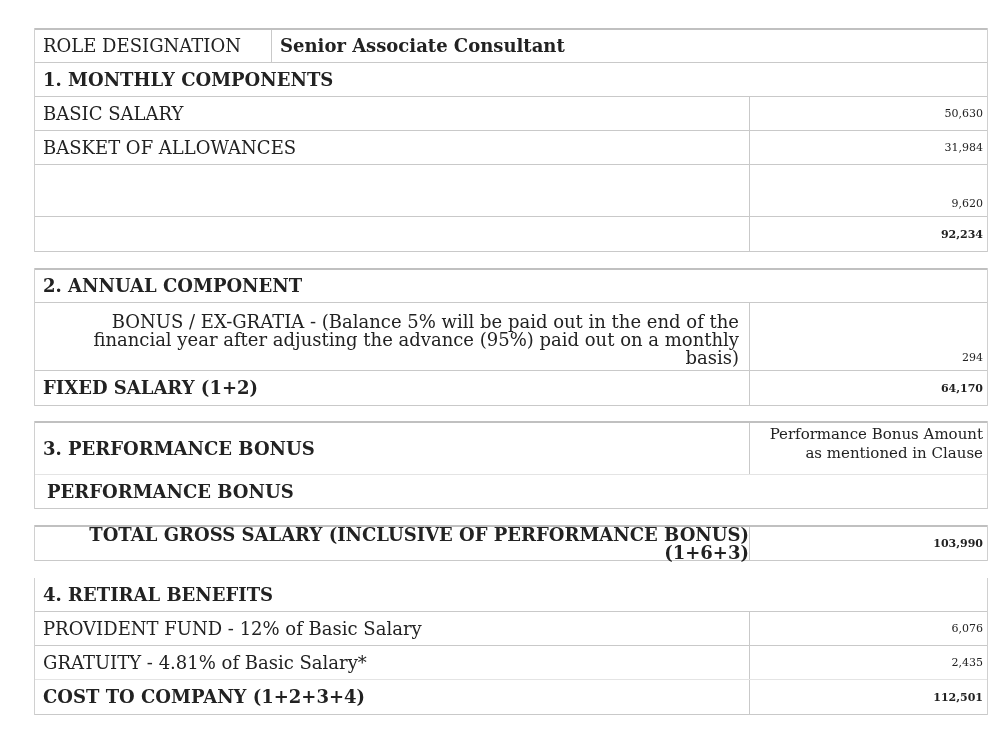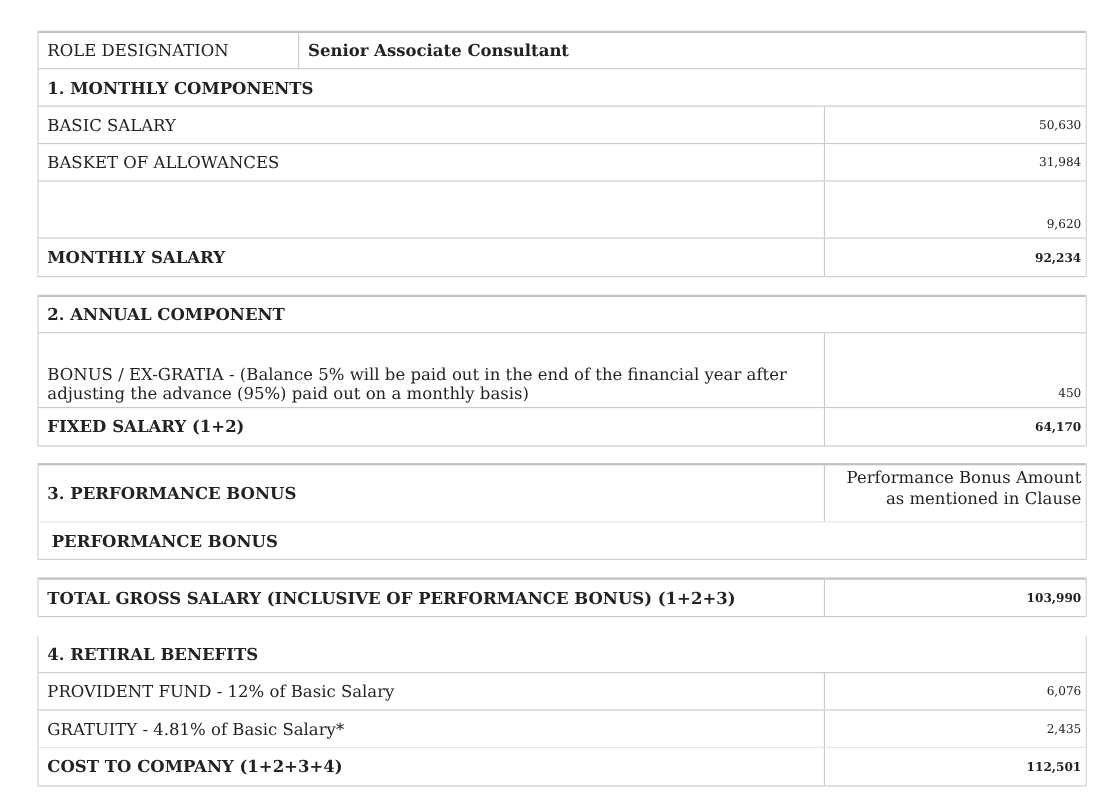--- a/index.html
+++ b/index.html
@@ -2,22 +2,22 @@
 <html><head>
 <meta charset="utf-8">
 <style>
   html, body { margin: 0; padding: 0; background: #ffffff; }
   body { width: 997px; height: 735px; position: relative; overflow: hidden;
          font-family: "DejaVu Serif", "Liberation Serif", serif; color: #222; }
   .tbl { position: absolute; left: 34px; width: 952px; }
   .row { position: absolute; left: 0; width: 952px; box-sizing: border-box;
          border-bottom: 1.5px solid #c9c9c9; }
   .cell { position: absolute; top: 0; bottom: 0; box-sizing: border-box; }
-  .lbl { left: 0; padding-left: 8px; font-size: 15px; line-height: 18px;
-         display: flex; align-items: center; }
+  .lbl { left: 0; padding-left: 8px; font-size: 18px; line-height: 18px;
+         display: flex; align-items: center; text-align: right; }
   .val { right: 0; width: 238px; border-left: 1.5px solid #c9c9c9;
          text-align: right; padding-right: 4px; font-size: 11px;
          display: flex; align-items: center; justify-content: flex-end; }
   .b { font-weight: bold; }
   .bot { align-items: flex-end; padding-bottom: 6px; }
   .topline { position: absolute; left: 0; width: 952px; border-top: 2px solid #c0c0c0; }
   .lbl-narrow { width: 714px; }
   .lbl-full { width: 952px; }
   .hdrnote { font-size: 15px; line-height: 19px; text-align: right; justify-content: flex-start;
              align-items: flex-start; padding: 2px 4px 0 6px; display: block; }
@@ -39,33 +39,32 @@
     <div class="cell val">50,630</div>
   </div>
   <div class="row" style="top:103px; height:34px;">
     <div class="cell lbl lbl-narrow">BASKET OF ALLOWANCES</div>
     <div class="cell val">31,984</div>
   </div>
   <div class="row" style="top:137px; height:52px;">
     <div class="cell val bot">9,620</div>
   </div>
   <div class="row" style="top:189px; height:35px;">
-    <div class="cell lbl b lbl-narrow">MONTHLY SALARY</div>
     <div class="cell val b">92,234</div>
   </div>
 </div>
 
 <div class="tbl" style="top:268px; height:138px; border-left:1.5px solid #d0d0d0; border-right:1.5px solid #d0d0d0;">
   <div class="topline" style="top:0;"></div>
   <div class="row" style="top:2px; height:33px;">
     <div class="cell lbl b lbl-full">2. ANNUAL COMPONENT</div>
   </div>
   <div class="row" style="top:35px; height:68px;">
     <div class="cell lbl lbl-narrow bot" style="padding-bottom:3px; padding-right:10px;">BONUS / EX-GRATIA - (Balance 5% will be paid out in the end of the financial year after adjusting the advance (95%) paid out on a monthly basis)</div>
-    <div class="cell val bot">450</div>
+    <div class="cell val bot">294</div>
   </div>
   <div class="row" style="top:103px; height:35px;">
     <div class="cell lbl b lbl-narrow">FIXED SALARY (1+2)</div>
     <div class="cell val b">64,170</div>
   </div>
 </div>
 
 <div class="tbl" style="top:421px; height:88px; border-left:1.5px solid #d0d0d0; border-right:1.5px solid #d0d0d0;">
   <div class="topline" style="top:0;"></div>
   <div class="row" style="top:2px; height:52px; border-bottom:1px solid #e4e4e4;">
@@ -75,21 +74,21 @@
     </div>
   </div>
   <div class="row" style="top:54px; height:34px;">
     <div class="cell lbl b lbl-narrow" style="padding-left:12px;">PERFORMANCE BONUS</div>
   </div>
 </div>
 
 <div class="tbl" style="top:525px; height:36px; border-left:1.5px solid #d0d0d0; border-right:1.5px solid #d0d0d0;">
   <div class="topline" style="top:0;"></div>
   <div class="row" style="top:2px; height:34px;">
-    <div class="cell lbl b lbl-narrow">TOTAL GROSS SALARY (INCLUSIVE OF PERFORMANCE BONUS) (1+2+3)</div>
+    <div class="cell lbl b lbl-narrow">TOTAL GROSS SALARY (INCLUSIVE OF PERFORMANCE BONUS) (1+6+3)</div>
     <div class="cell val b">103,990</div>
   </div>
 </div>
 
 <div class="tbl" style="top:578px; height:137px; border-left:1.5px solid #d0d0d0; border-right:1.5px solid #d0d0d0;">
   <div class="row" style="top:0; height:34px;">
     <div class="cell lbl b lbl-full">4. RETIRAL BENEFITS</div>
   </div>
   <div class="row" style="top:34px; height:34px;">
     <div class="cell lbl lbl-narrow">PROVIDENT FUND - 12% of Basic Salary</div>

